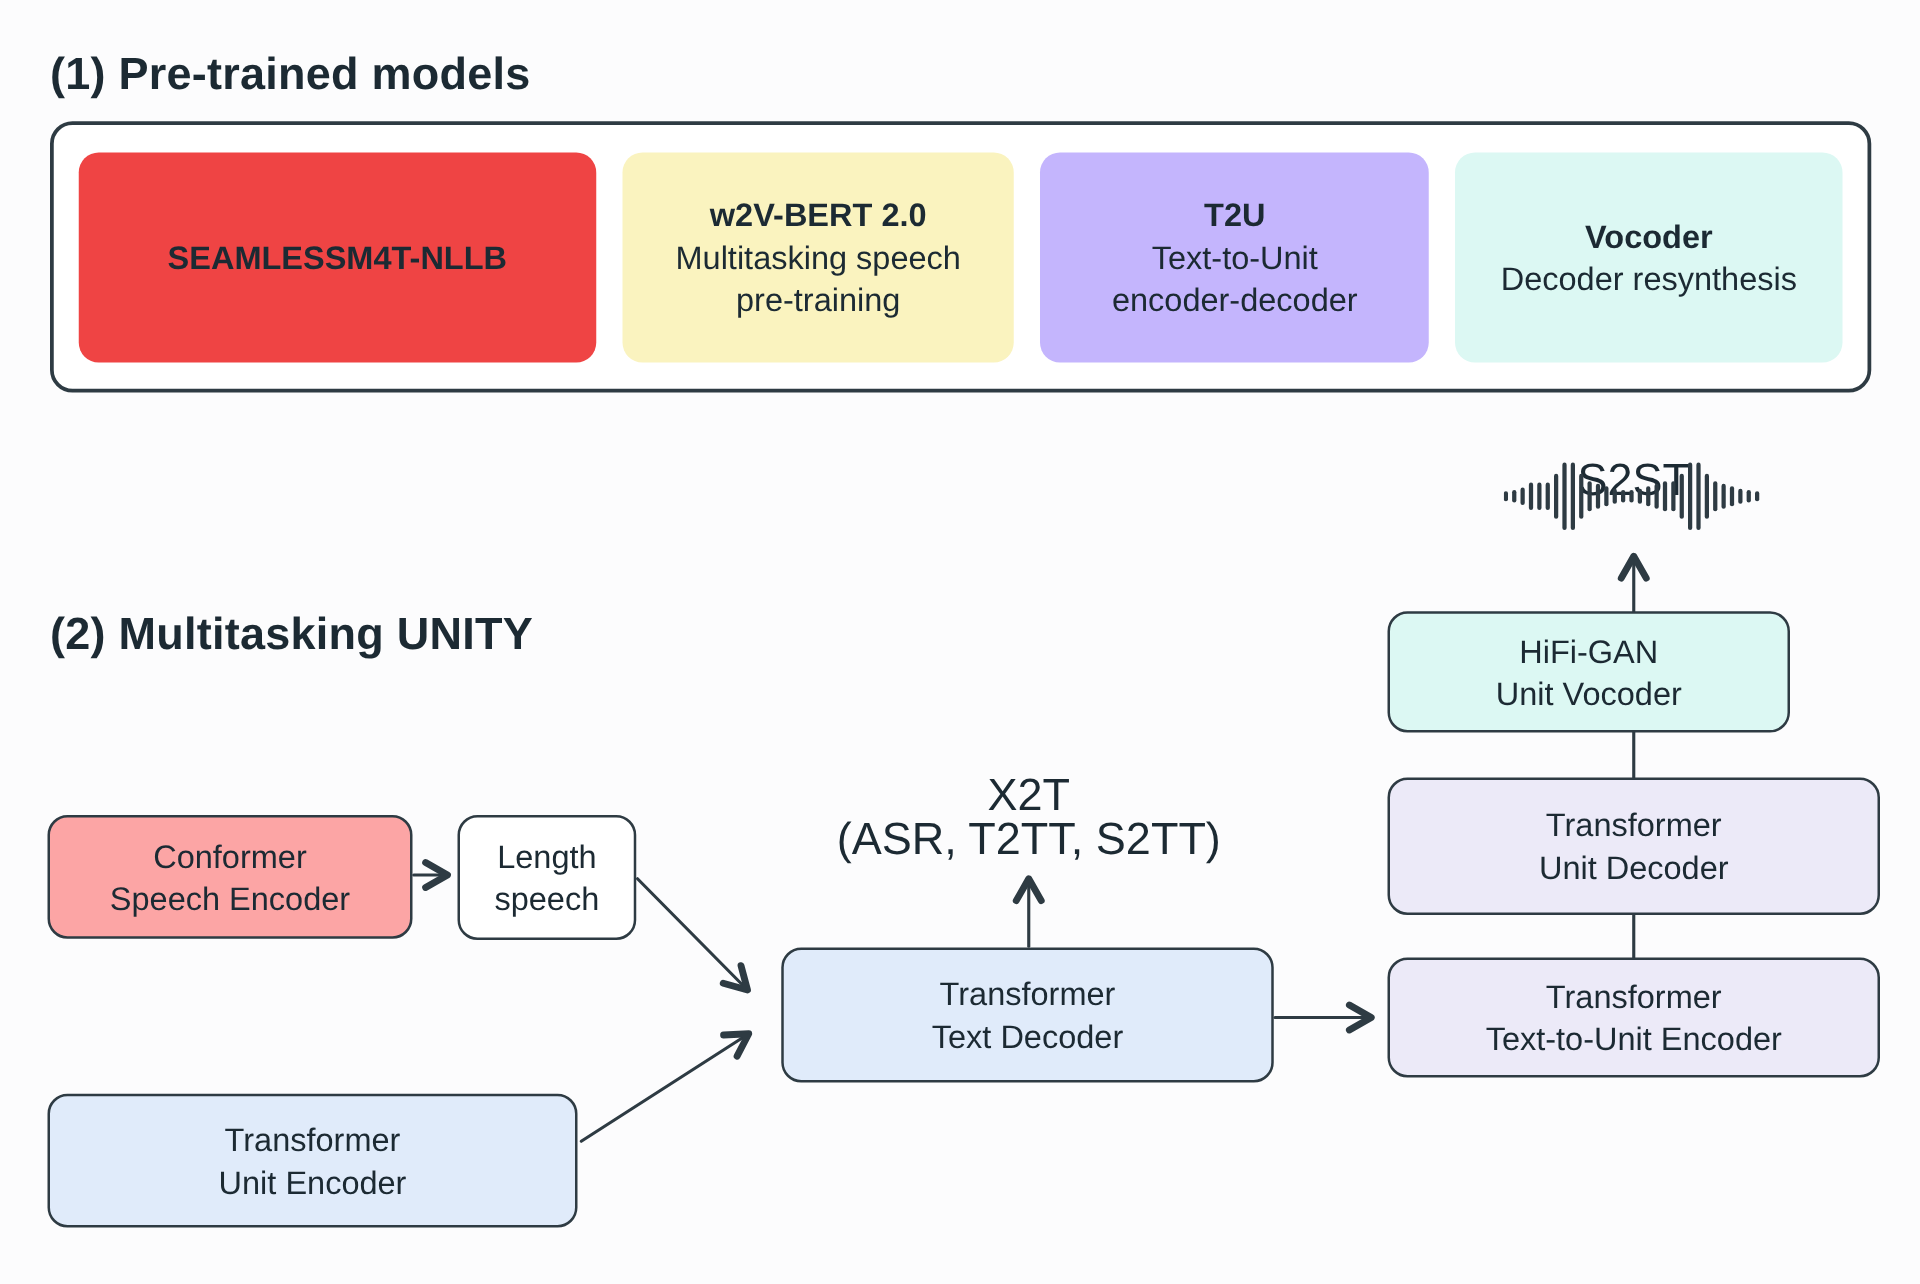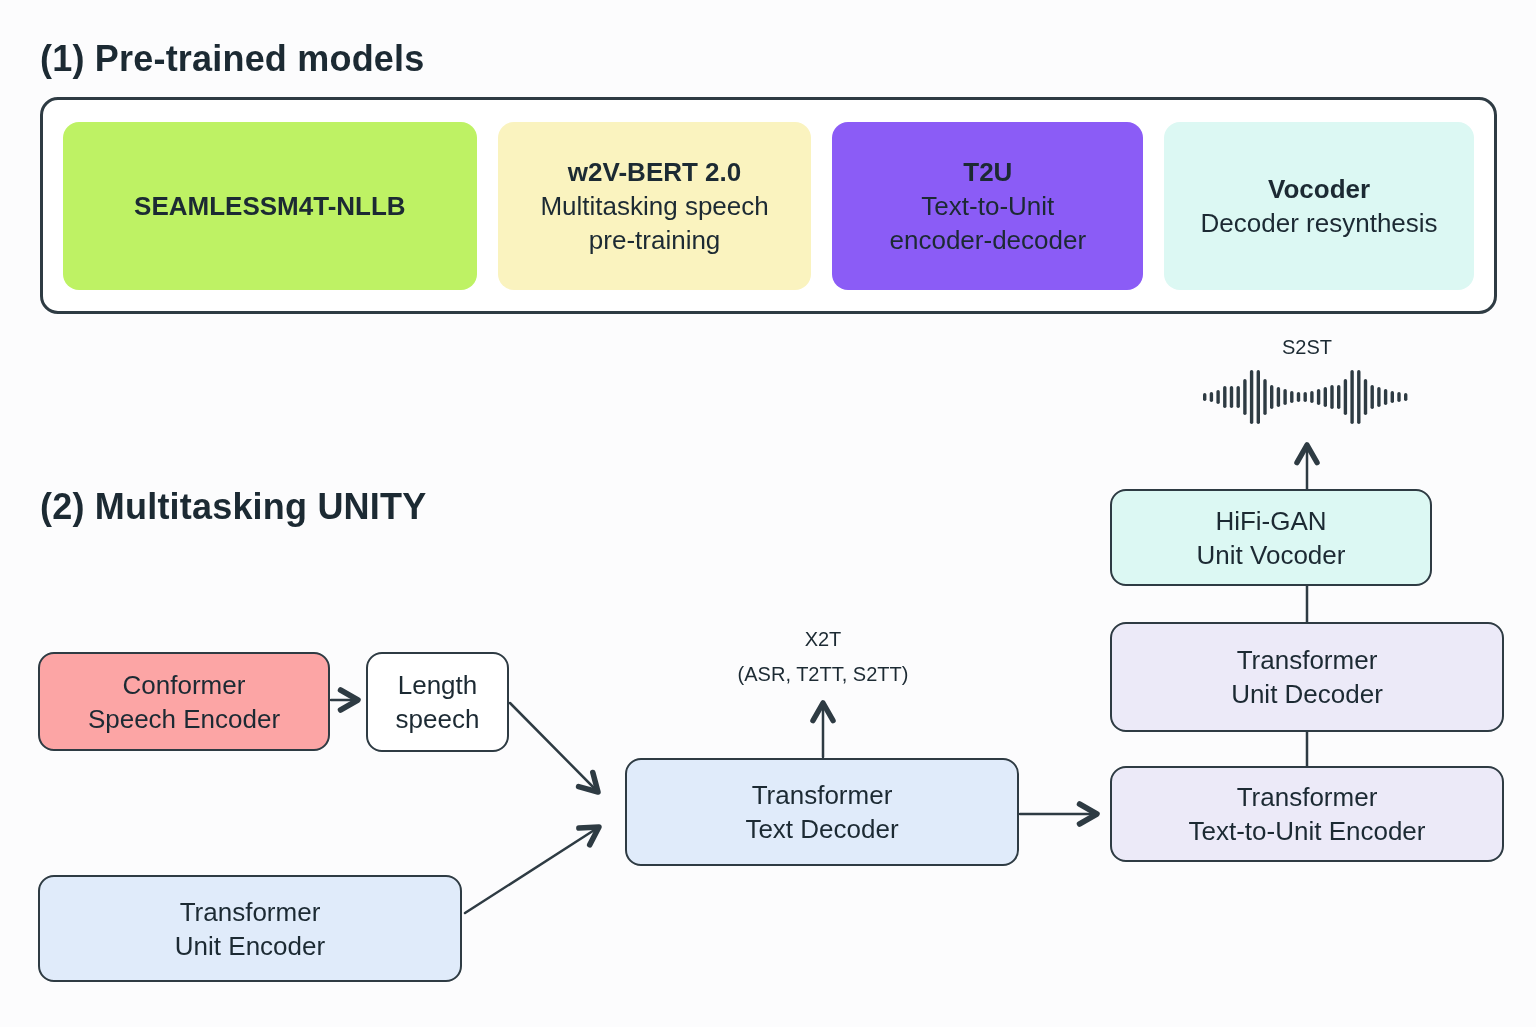--- a/index.html
+++ b/index.html
@@ -37,23 +37,23 @@
   }
   .card {
     height: 168px;
     border-radius: 16px;
     display: flex; flex-direction: column;
     justify-content: center; align-items: center;
     text-align: center;
     font-size: 26px; line-height: 34px;
   }
   .card .card-title { font-weight: 700; }
-  .card-seamless { width: 418px; background: #bef264; }
+  .card-seamless { width: 418px; background: #ef4444; }
   .card-w2v      { width: 317px; background: #faf3bf; }
-  .card-t2u      { width: 314px; background: #8b5cf6; }
+  .card-t2u      { width: 314px; background: #c4b5fd; }
   .card-vocoder  { width: 313px; background: #dcf8f3; align-items: center; }
 
   
   .node {
     position: absolute;
     border: 2.5px solid #2e3b43;
     border-radius: 16px;
     box-sizing: border-box;
     display: flex; flex-direction: column;
     justify-content: center; align-items: center;
@@ -64,28 +64,29 @@
   #node-conformer      { left: 38px;   top: 652px; width: 292px; height: 99px;  background: #fca5a5; }
   #node-length-adaptor { left: 366px;  top: 652px; width: 143px; height: 100px; background: #ffffff; }
   #node-text-decoder   { left: 625px;  top: 758px; width: 394px; height: 108px; background: #e0ebfa; }
   #node-text-encoder   { left: 38px;   top: 875px; width: 424px; height: 107px; background: #e0ebfa; }
   #node-hifigan        { left: 1110px; top: 489px; width: 322px; height: 97px;  background: #dcf8f3; }
   #node-unit-decoder   { left: 1110px; top: 622px; width: 394px; height: 110px; background: #eceaf8; }
   #node-t2u-encoder    { left: 1110px; top: 766px; width: 394px; height: 96px;  background: #eceaf8; }
 
   .flow-label {
     position: absolute;
-    font-size: 20px;
+    font-size: 36px;
     line-height: 35px;
     text-align: center;
     white-space: nowrap;
     z-index: 2;
+    margin-top: 36px;
   }
   #label-s2st { left: 1307px; top: 330px; transform: translateX(-50%); }
-  #label-x2t  { left: 823px;  top: 622px; transform: translateX(-50%); }
+  #label-x2t  { left: 823px;  top: 582px; transform: translateX(-50%); }
 
   #waveform {
     position: absolute;
     left: 1203px; top: 368px;
     z-index: 2;
   }
   #edges {
     position: absolute; left: 0; top: 0;
     width: 1536px; height: 1027px;
     z-index: 1;

